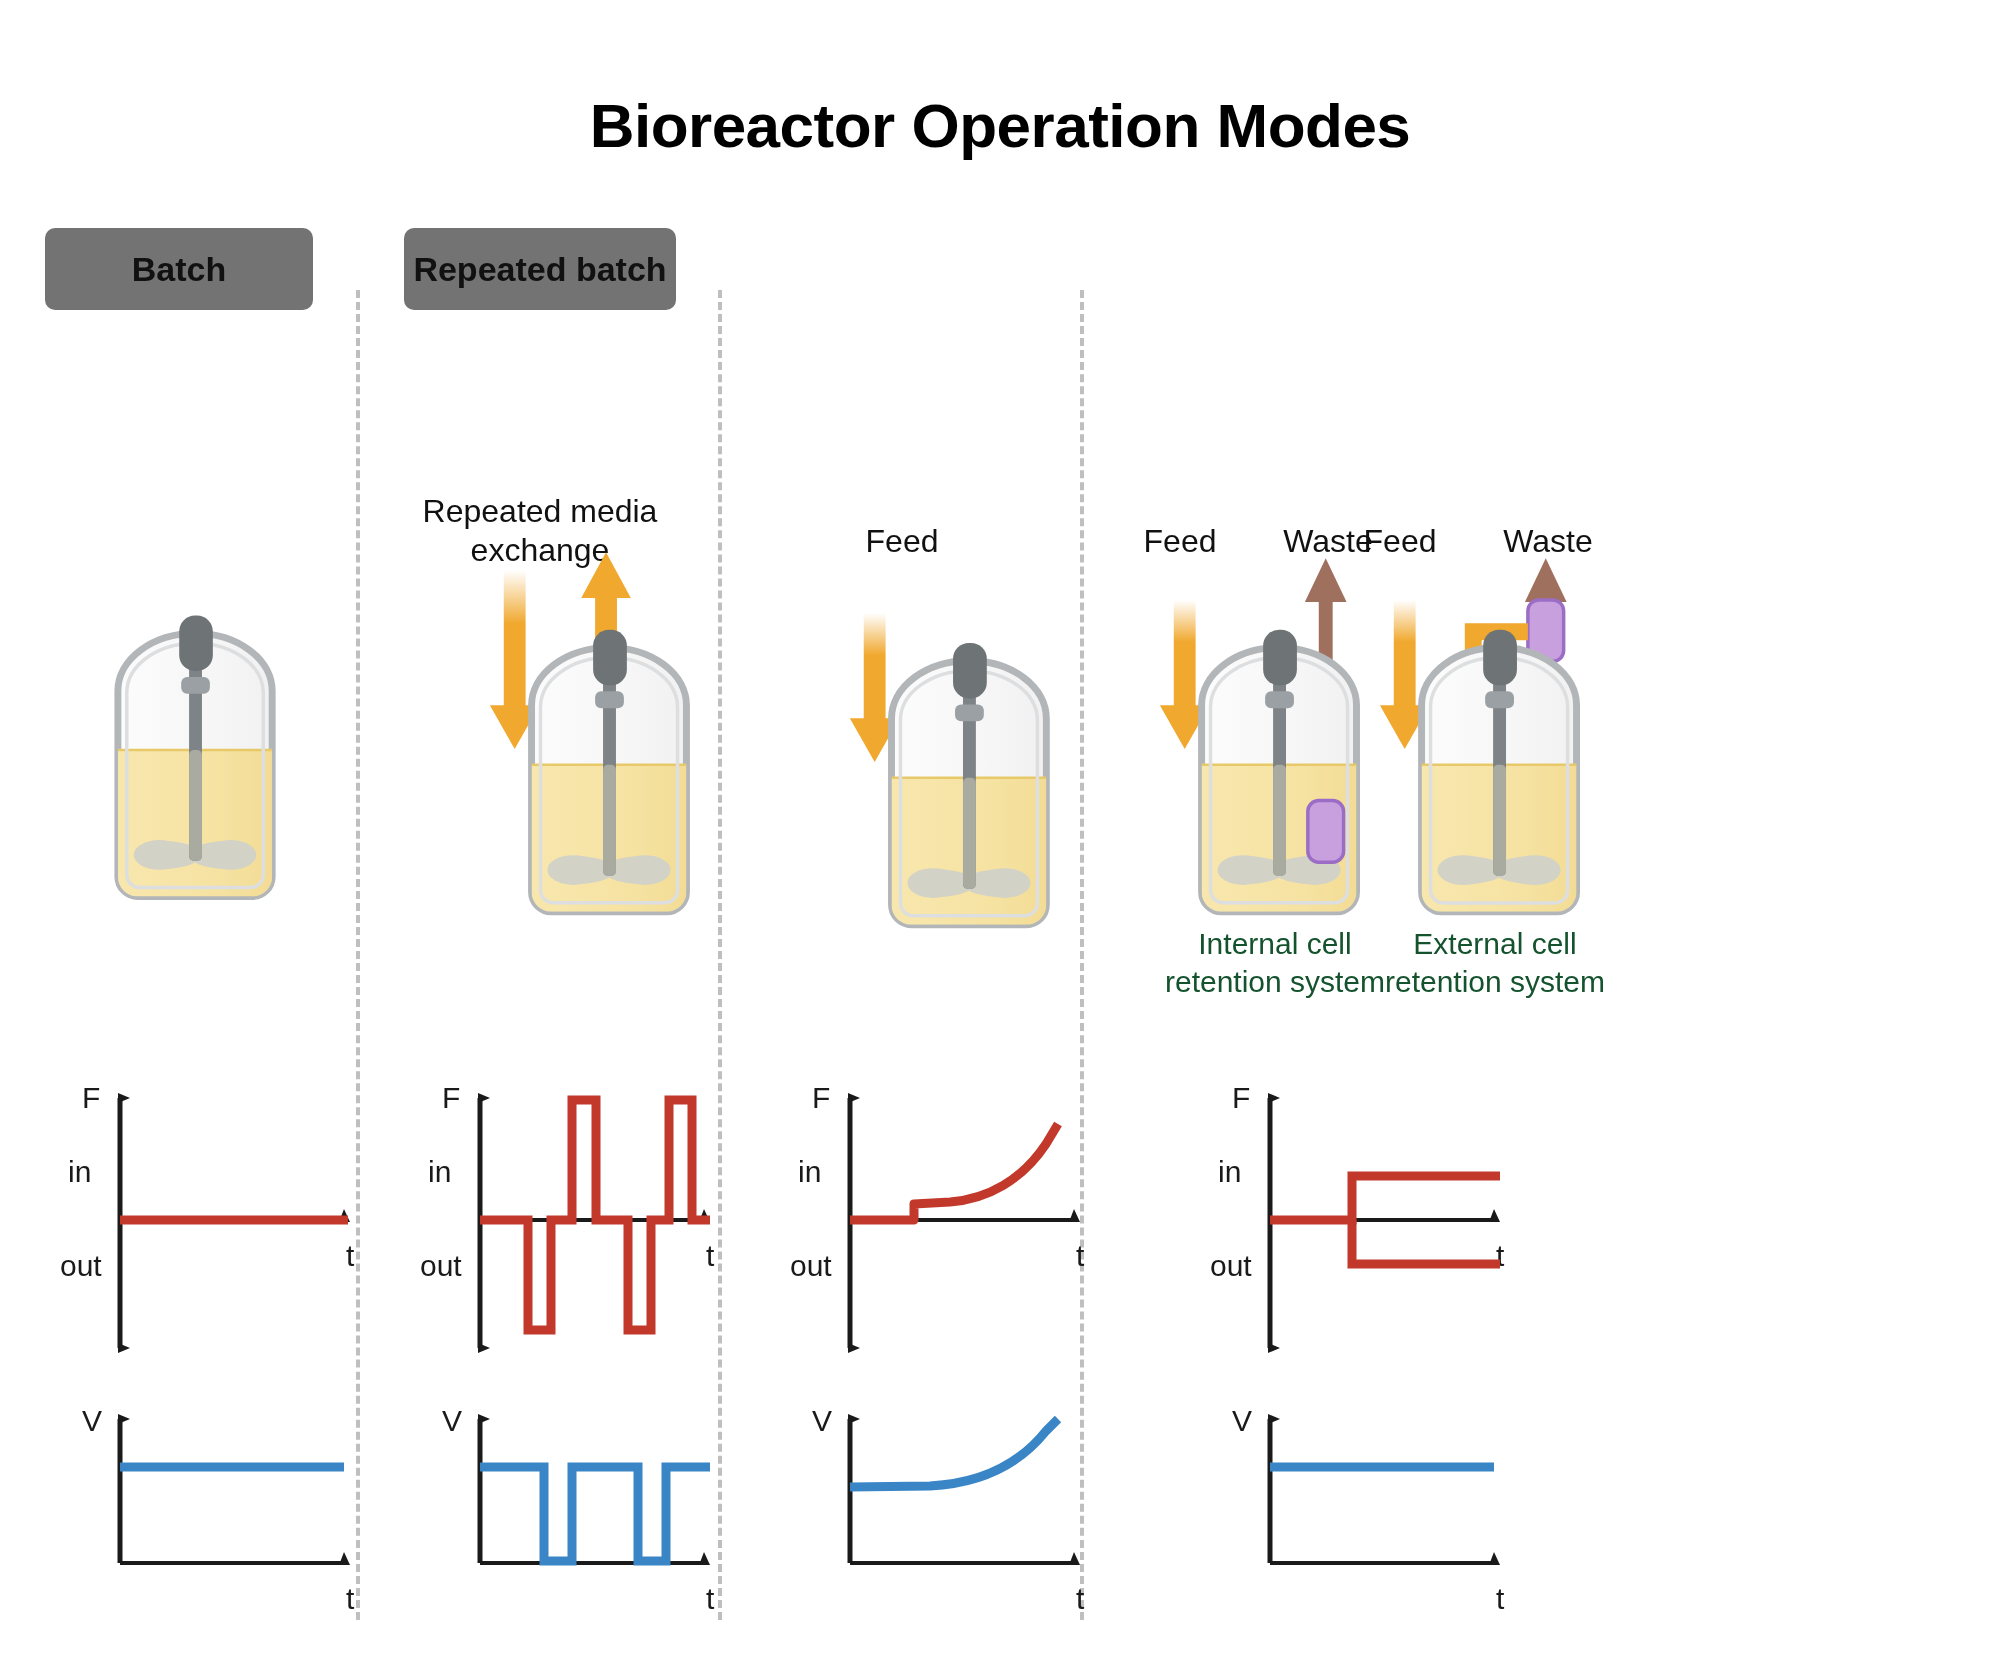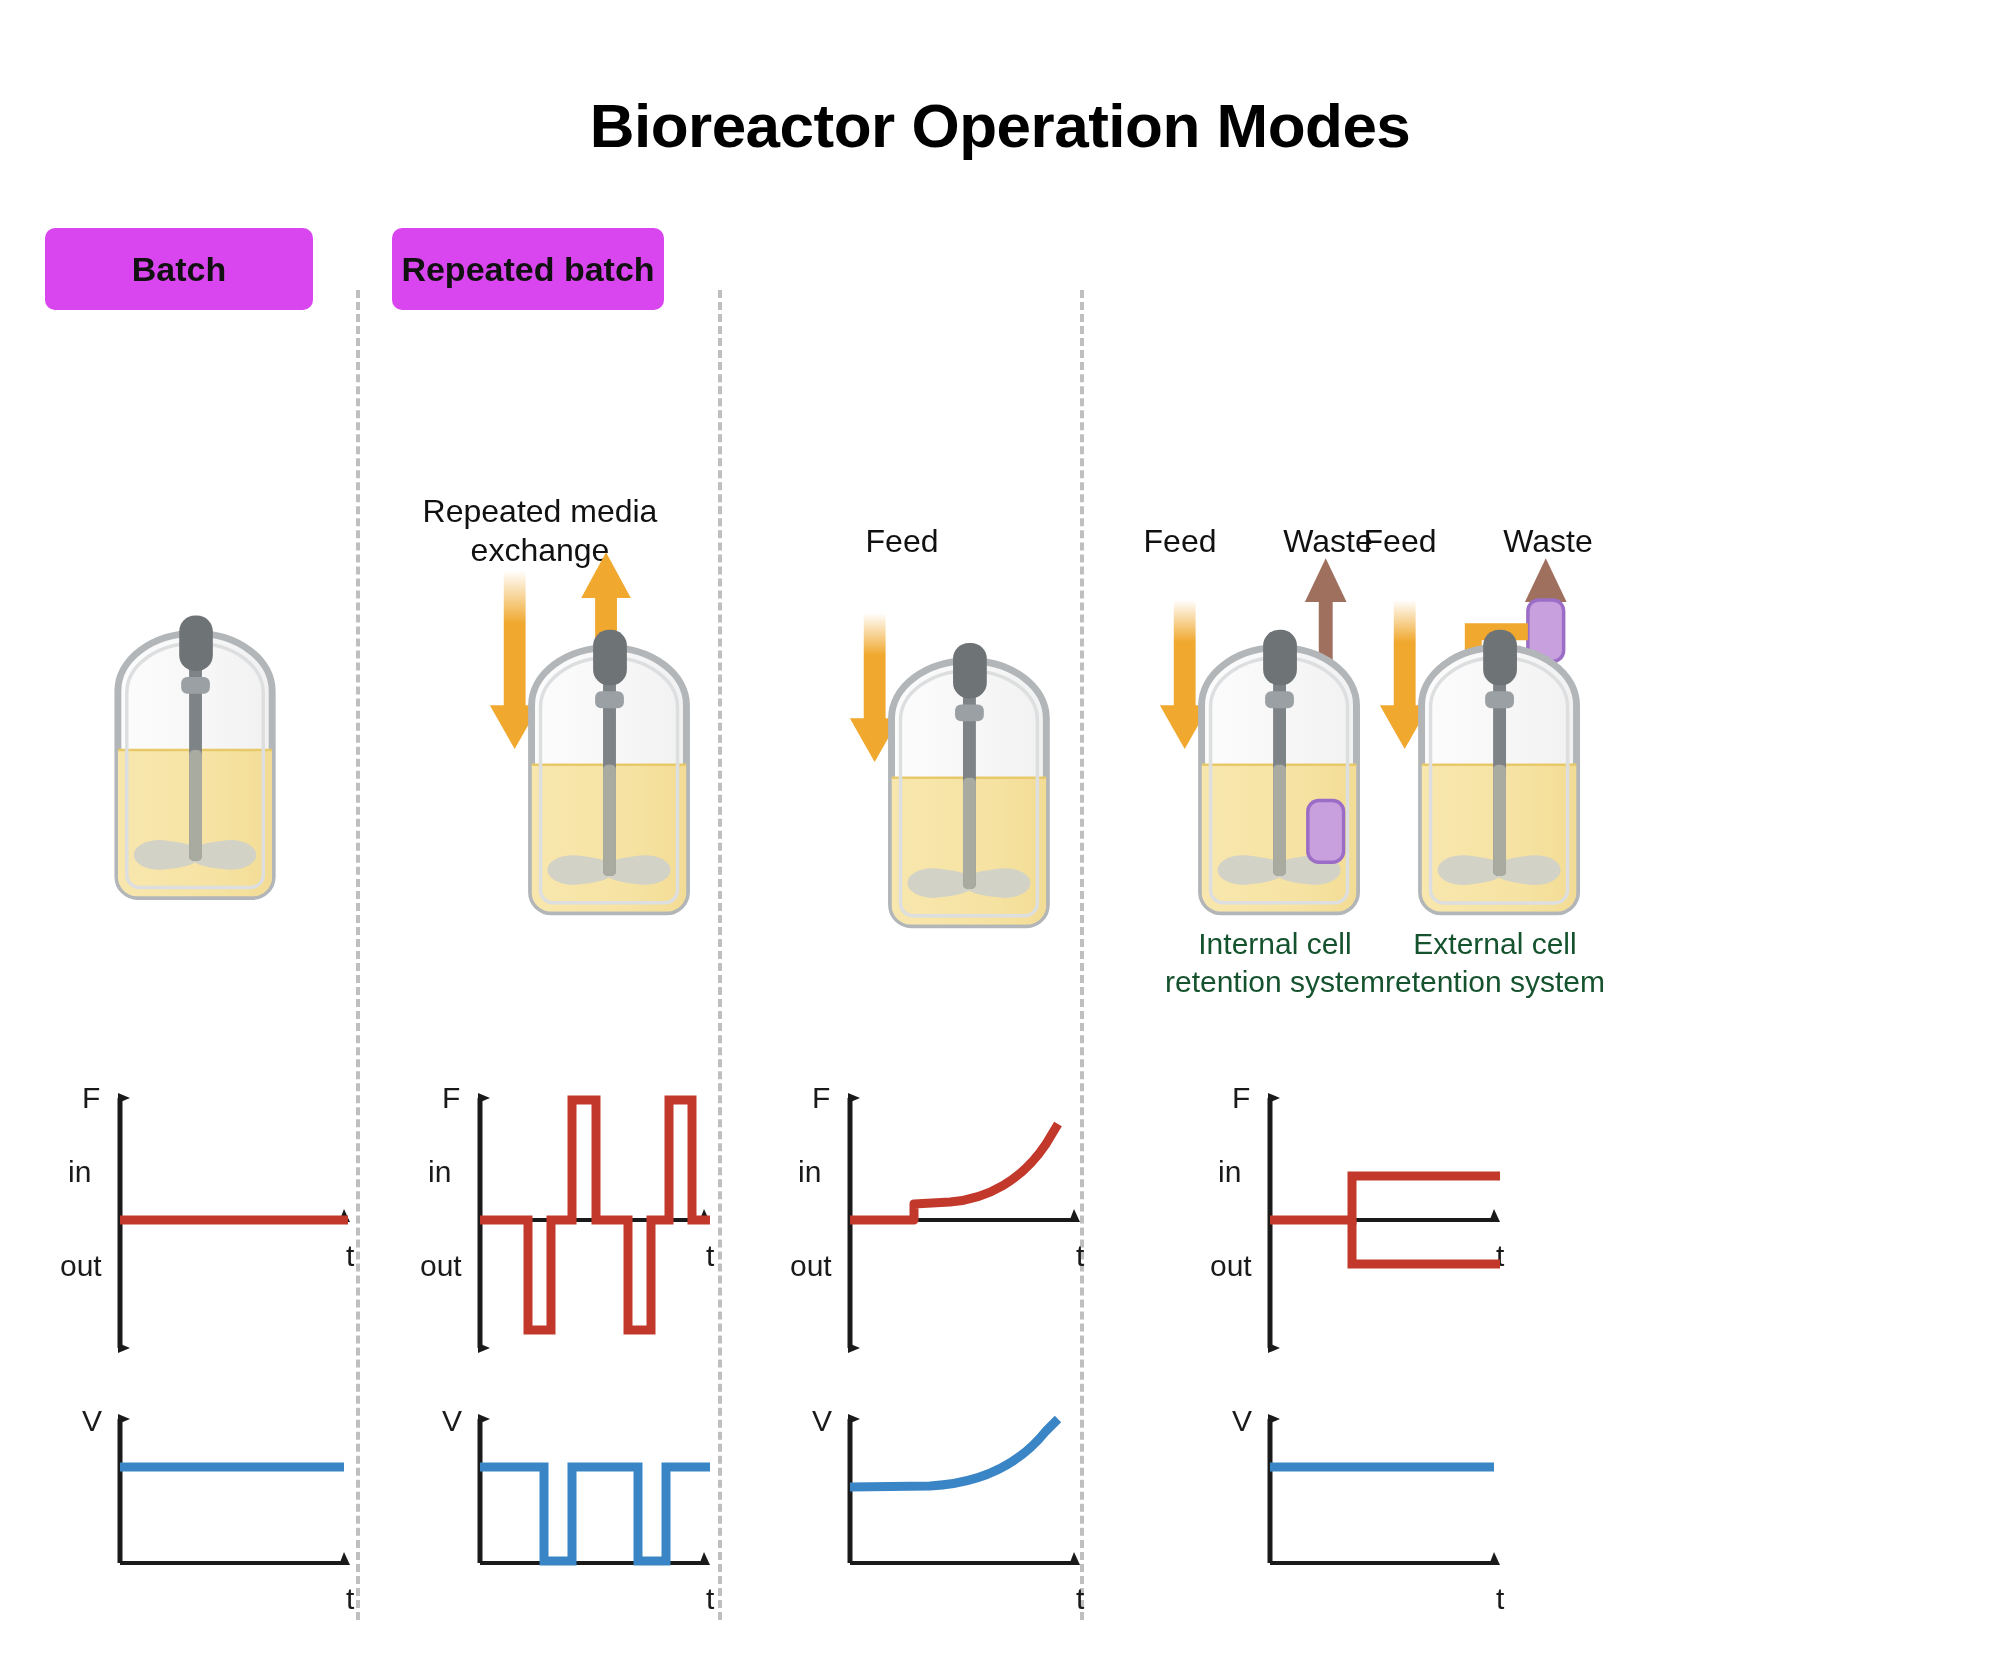--- a/index.html
+++ b/index.html
@@ -11,21 +11,21 @@
   
   #title{position:absolute;top:90px;left:0;width:2000px;text-align:center;
          font-size:62px;font-weight:bold;color:#000;letter-spacing:-0.5px;}
 
   
   .divider{position:absolute;top:290px;width:0;height:1330px;
            border-left:4px dashed #bfbfbf;}
 
   
   .colhead{position:absolute;height:82px;border-radius:10px;
-           background:#d946ef;display:flex;align-items:center;
+           background:#737373;display:flex;align-items:center;
            justify-content:center;}
   .colhead span{font-size:34px;font-weight:bold;color:#111;}
 
   
   .flowlabel{position:absolute;font-size:32px;color:#111;text-align:center;
              line-height:1.22;white-space:pre-line;}
   .retlabel{position:absolute;font-size:30px;color:#14532d;text-align:center;
             line-height:1.25;white-space:pre-line;width:300px;}
 
   svg{display:block;overflow:visible;}
@@ -39,21 +39,21 @@
 
   <div id="title">Bioreactor Operation Modes</div>
 
   <div class="divider" style="left:356px"></div>
   <div class="divider" style="left:718px"></div>
   <div class="divider" style="left:1080px"></div>
 
   <div class="colhead" style="left:45px;top:228px;width:268px">
     <span>Batch</span>
   </div>
-  <div class="colhead" style="left:392px;top:228px;width:272px">
+  <div class="colhead" style="left:404px;top:228px;width:272px">
     <span>Repeated batch</span>
   </div>
 
   <svg width="0" height="0" style="position:absolute">
     <defs>
       <linearGradient id="feedFade" x1="0" y1="0" x2="0" y2="1">
         <stop offset="0%" stop-color="#F0A82E" stop-opacity="0"></stop>
         <stop offset="38%" stop-color="#F0A82E" stop-opacity="1"></stop>
         <stop offset="100%" stop-color="#F0A82E" stop-opacity="1"></stop>
       </linearGradient>

